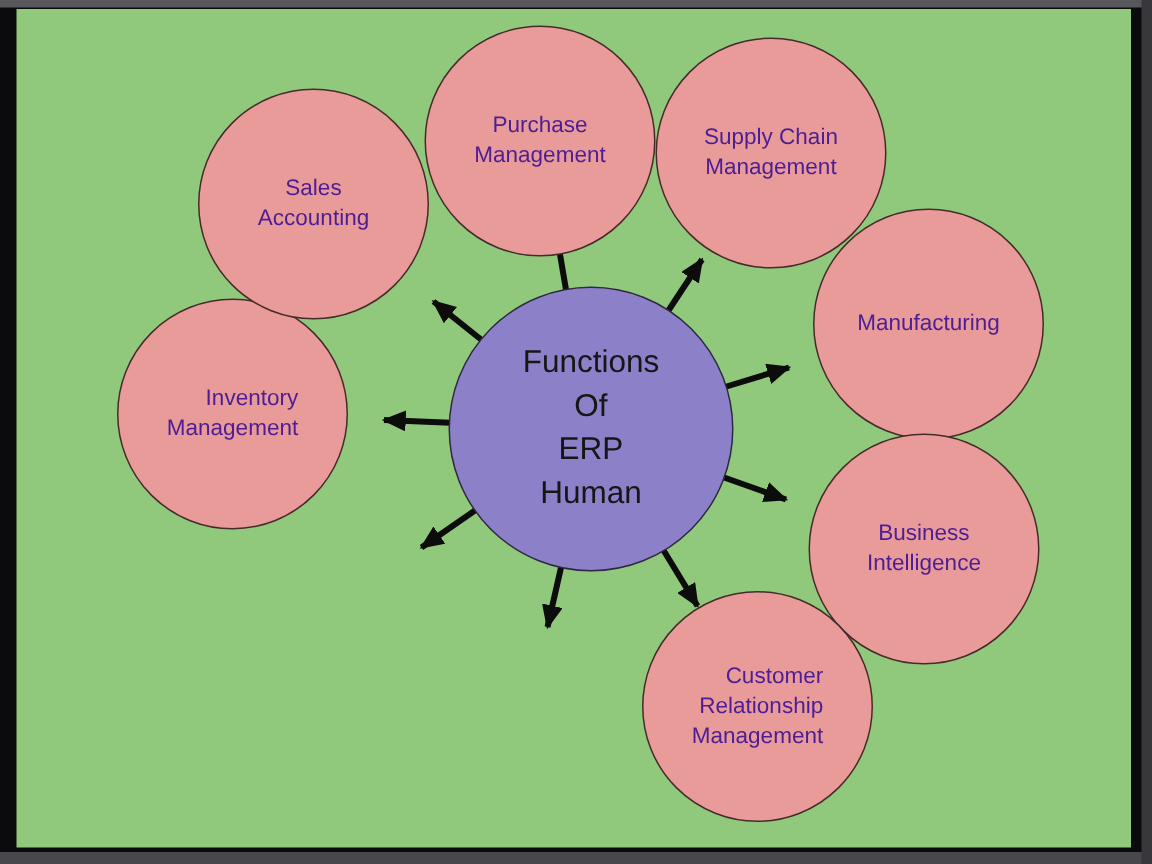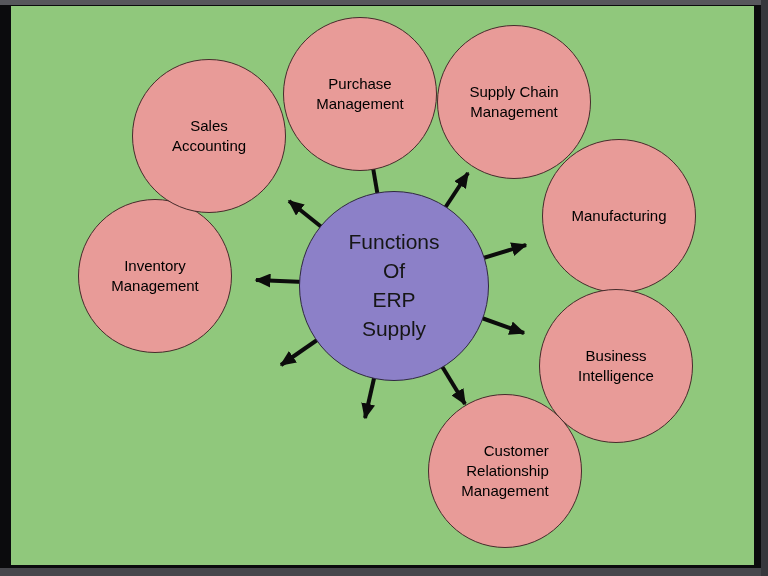--- a/index.html
+++ b/index.html
@@ -27,21 +27,21 @@
     border: 1.5px solid #462b2b;
     box-sizing: border-box;
     display: flex; align-items: center; justify-content: center;
     text-align: center;
     z-index: 2;
   }
   .node-label {
     white-space: pre-line;
     font-size: 15px;
     line-height: 1.35;
-    color: #000000;
+    color: #4c1d95;
   }
   .center-node {
     position: absolute; left: 288px; top: 185px;
     width: 190px; height: 190px;
     border-radius: 50%;
     background: #8c80c8;
     border: 1.5px solid #2f2840;
     box-sizing: border-box;
     display: flex; align-items: center; justify-content: center;
     text-align: center;
@@ -101,30 +101,30 @@
   </div>
 
   <div class="node" style="left:417px; top:388px;text-align:right;">
     <span class="node-label">Customer
 Relationship
 Management</span>
   </div>
 
 
 
-  <div class="node" style="left:67px; top:193px;">
+  <div class="node" style="left:67px; top:193px;text-align:right;">
     <span class="node-label">Inventory
 Management</span>
   </div>
 
   <div class="node" style="left:121px; top:53px;">
     <span class="node-label">Sales
 Accounting</span>
   </div>
 
   <div class="center-node">
     <span class="center-label">Functions
 Of
 ERP
-Supply</span>
+Human</span>
   </div>
 
 </div>
 
 </body></html>

